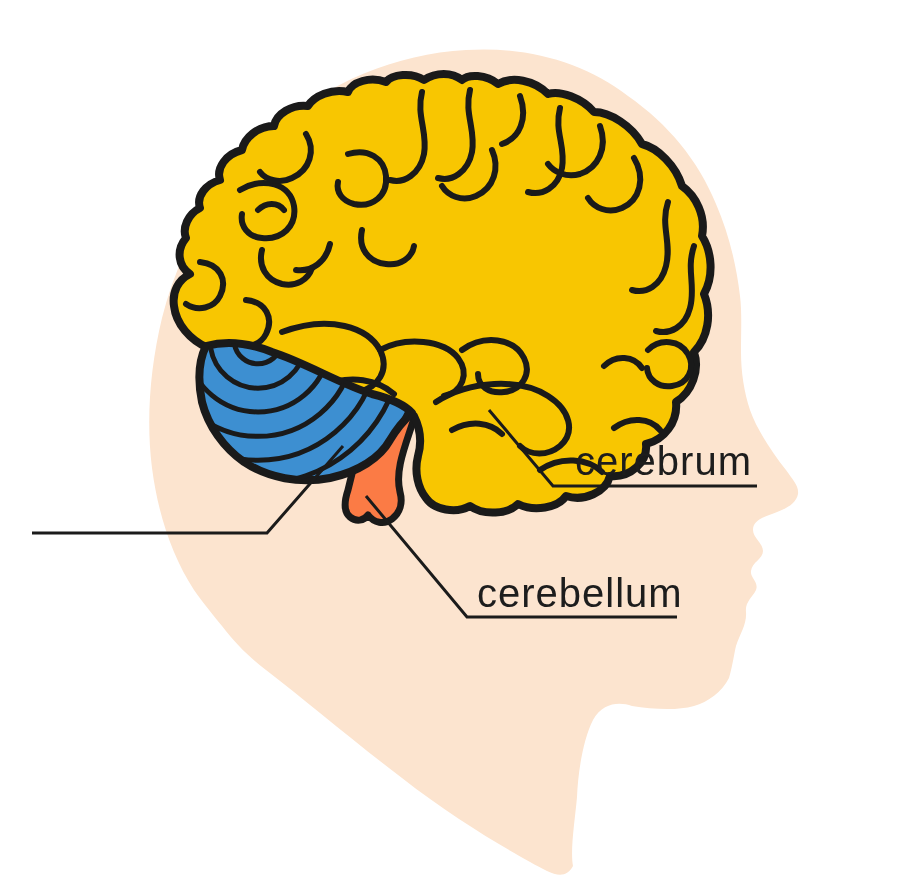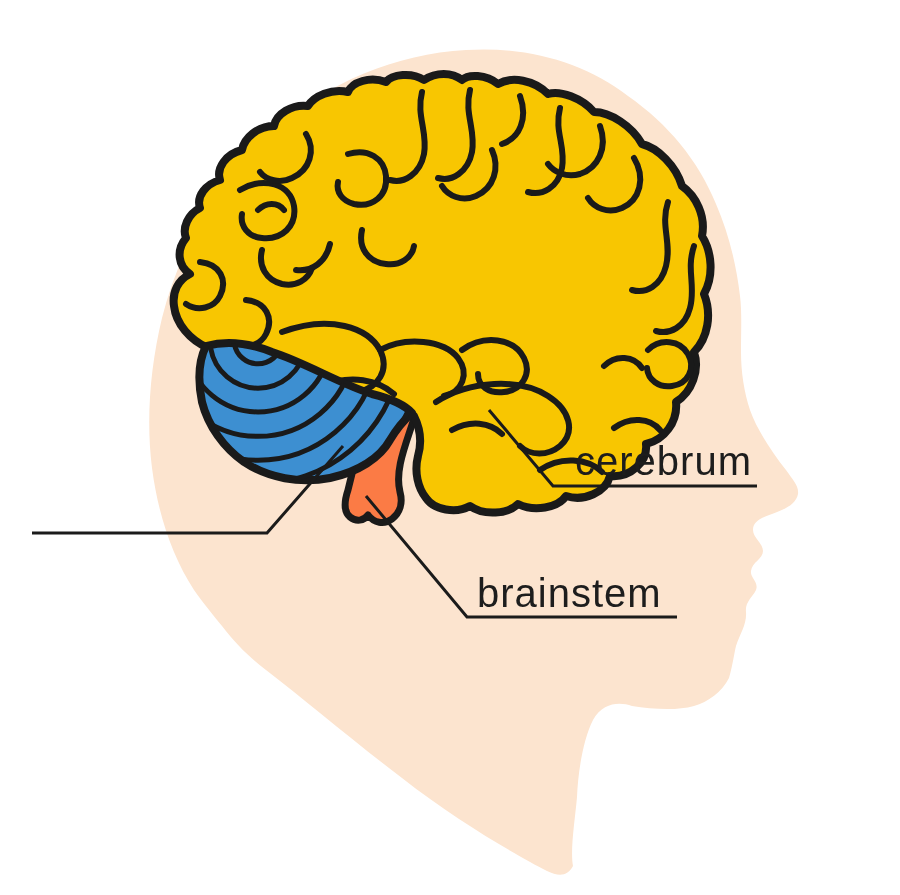--- a/index.html
+++ b/index.html
@@ -138,14 +138,14 @@
     <g class="pointers">
       <path d="M 32,533 H 267 L 343,446"></path>
       <path d="M 489,410 L 553,486 H 757"></path>
       <path d="M 366,496 L 467,617 H 677"></path>
     </g>
   </svg>
 
 
   <div class="label" style="left:562px; top:441px;margin-left:13px;">cerebrum</div>
 
-  <div class="label" style="left:477px; top:573px;">brainstem</div>
+  <div class="label" style="left:477px; top:573px;">cerebellum</div>
 </div>
 
 </body></html>

